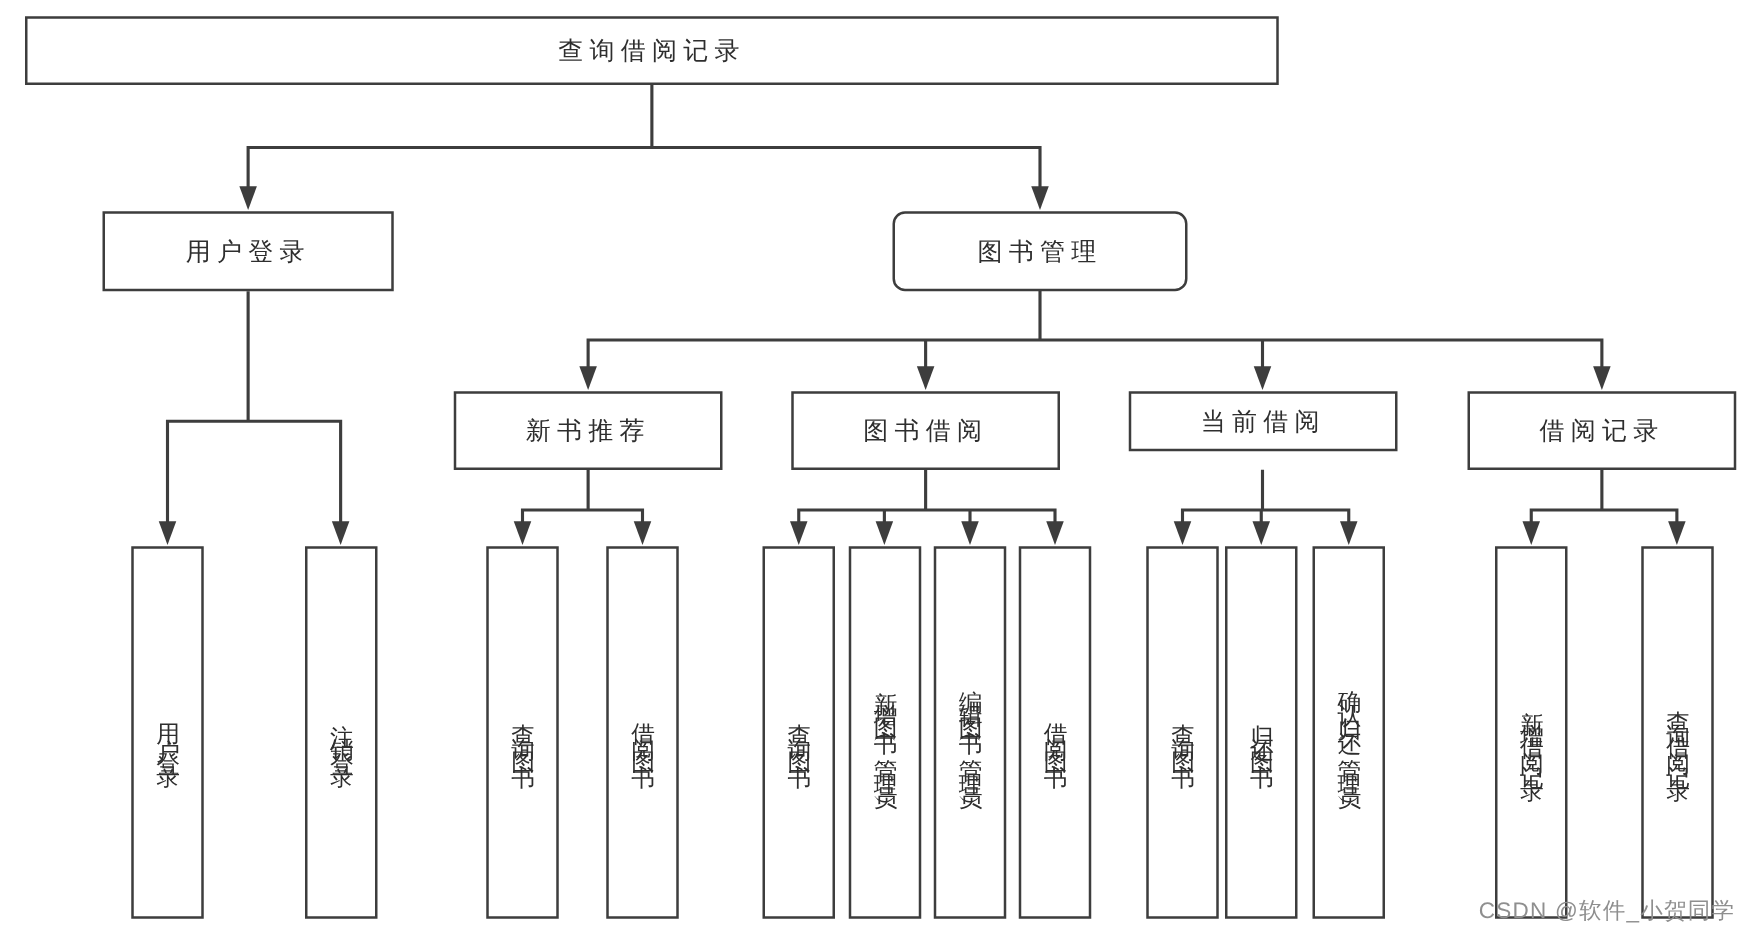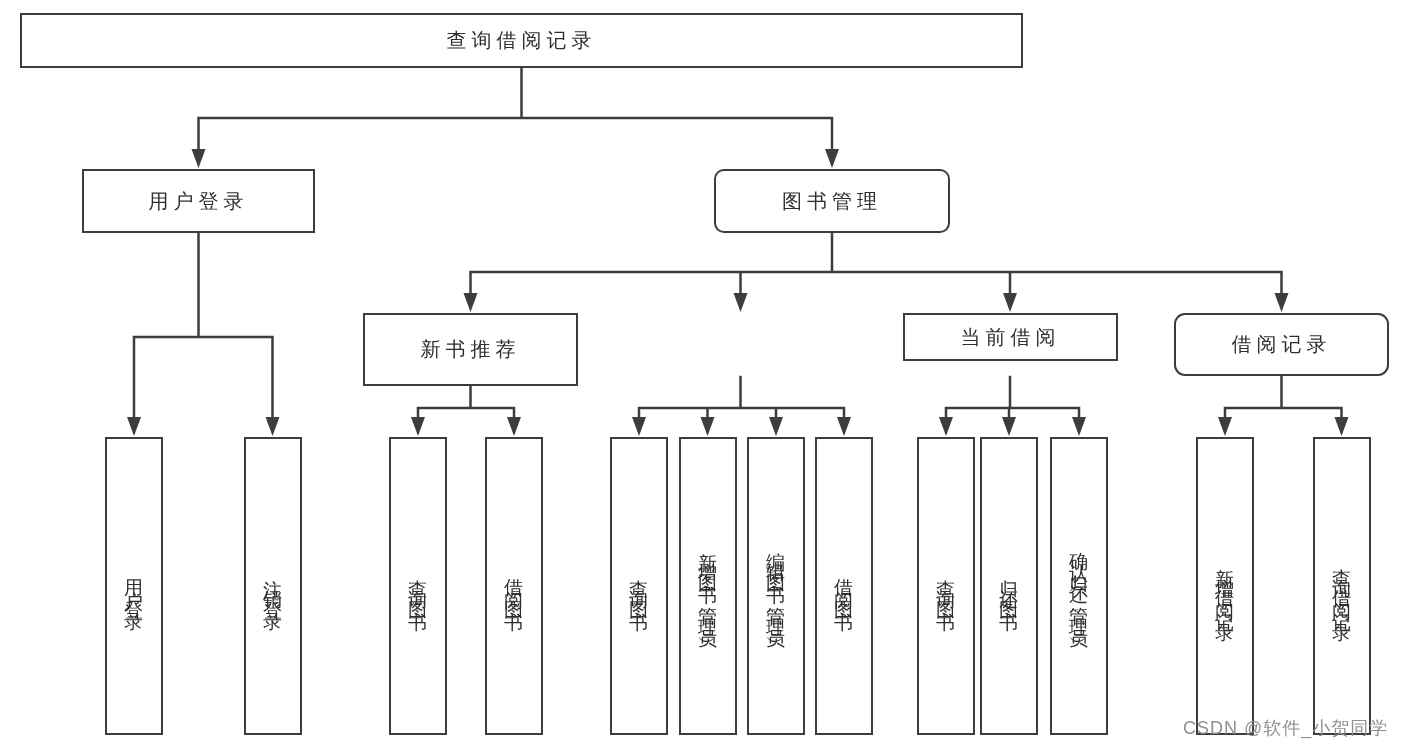--- a/index.html
+++ b/index.html
@@ -76,27 +76,30 @@
     <span>查询借阅记录</span>
   </div>
 
   <div class="node hlabel" style="left:82px;top:169px;width:233px;height:64px;">
     <span>用户登录</span>
   </div>
   <div class="node hlabel" style="left:714px;top:169px;width:236px;height:64px;border-radius:10px;">
     <span>图书管理</span>
   </div>
 
-  <div class="node hlabel" style="left:363px;top:313px;width:215px;height:73px;">
+  <div class="node hlabel" style="left:363px;top:313px;width:215px;height:63px;">
     <span>新书推荐</span>
+  </div>
+  <div class="node hlabel" style="left:633px;top:313px;width:215px;height:63px;">
+    <span>图书借阅</span>
   </div>
   <div class="node hlabel" style="left:903px;top:313px;width:215px;height:48px;">
     <span>当前借阅</span>
   </div>
-  <div class="node hlabel" style="left:1174px;top:313px;width:215px;height:63px;border-radius:11px;">
+  <div class="node hlabel" style="left:1174px;top:313px;width:215px;height:63px;">
     <span>借阅记录</span>
   </div>
 
   <div class="node leaf" style="left:105px;">
     <span class="vlabel">用户登录</span>
   </div>
   <div class="node leaf" style="left:244px;">
     <span class="vlabel">注销登录</span>
   </div>
 

